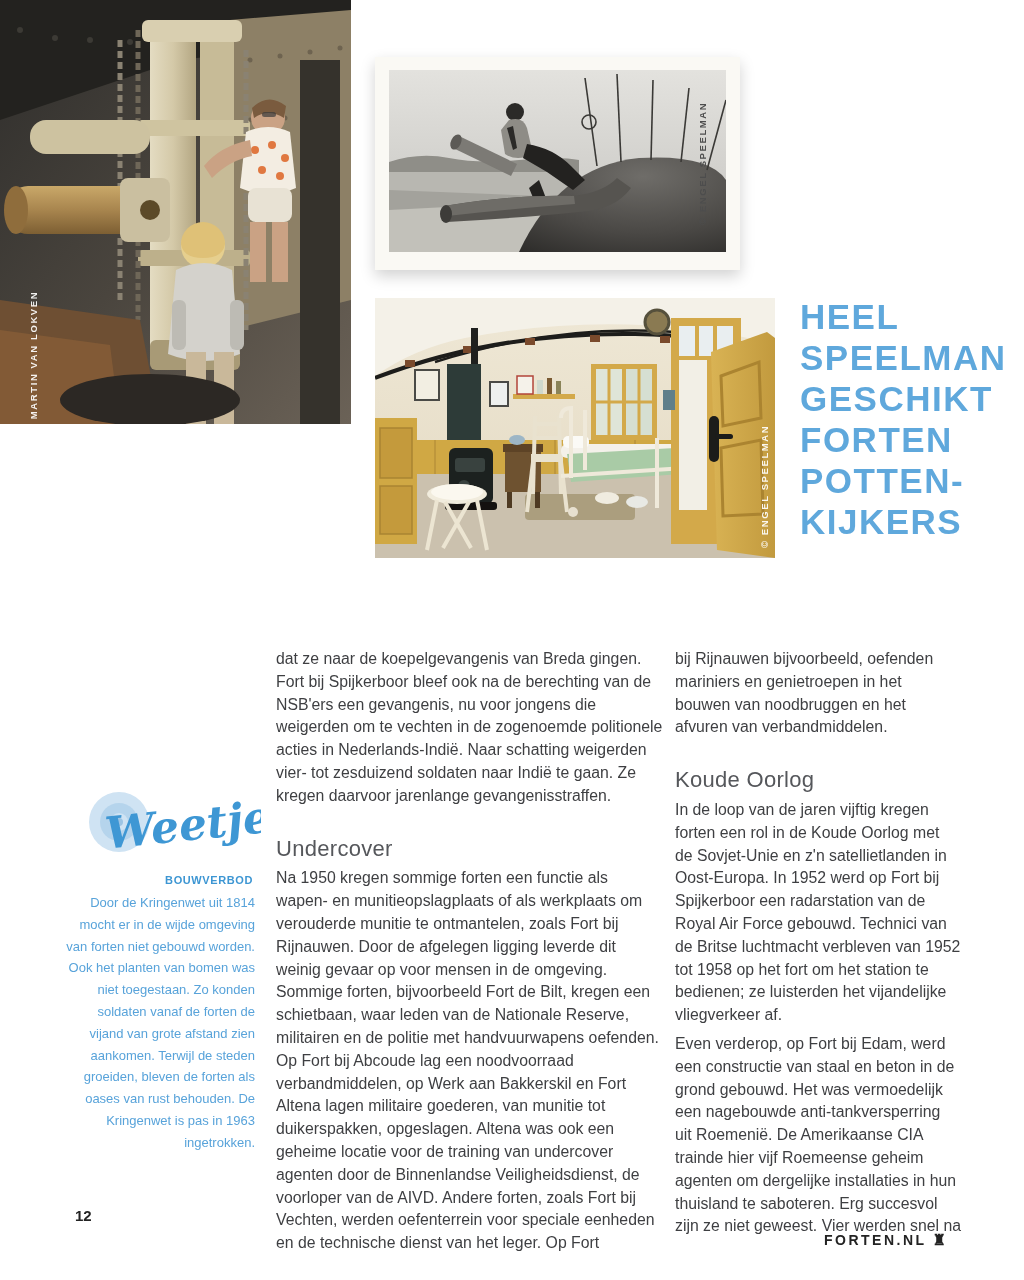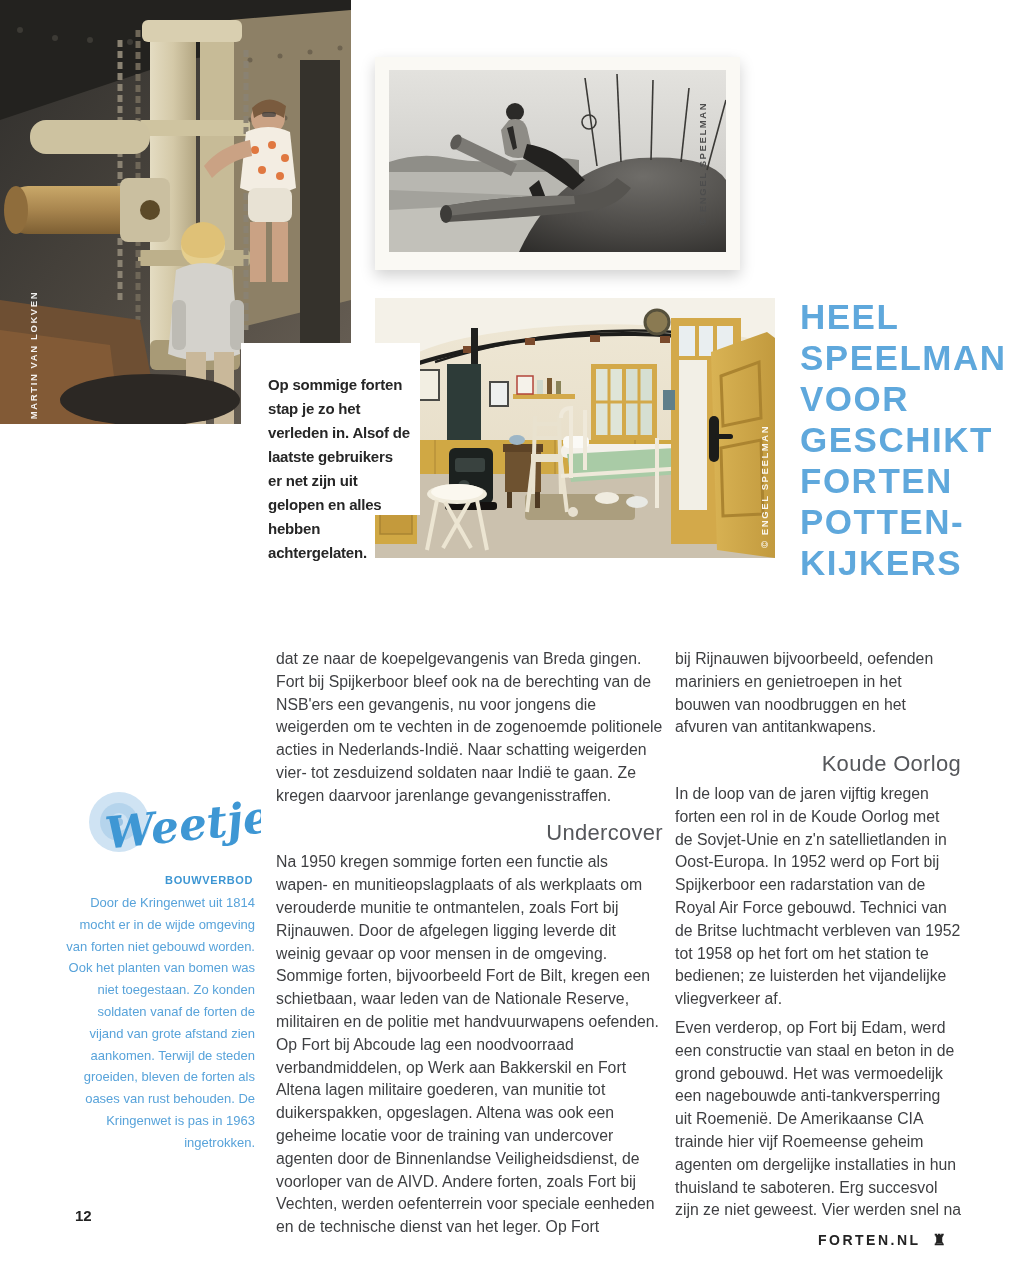--- a/index.html
+++ b/index.html
@@ -35,27 +35,27 @@
   .sidebar { position:absolute; left:63px; top:786px; width:192px; text-align:right; }
   .weetje-logo { display:block; margin-left:auto; margin-right:-6px; }
   .sidebar h3 { font-size:11px; font-weight:bold; color:#3d96d3; letter-spacing:.6px; margin:10px 2px 6px 0; }
   .sidebar p { font-size:13px; line-height:21.8px; color:#58a3da; }
 
   
   .col { position:absolute; top:648px; font-size:15.8px; line-height:22.8px; color:#3e3f42; }
   .col-1 { left:276px; width:387px; }
   .col-2 { left:675px; width:286px; }
   .col h2 { font-size:22px; font-weight:400; color:#55575b; letter-spacing:.3px;
-      margin:14px 0 7px 0;text-align:right; }
+      margin:30px 0 7px 0; }
   .col p + p { margin-top:6px; }
 
   
   .footer-page-num { position:absolute; left:75px; top:1183px; font-size:15px; font-weight:bold; color:#232323;margin-top:24px; }
   .footer-brand { position:absolute; right:78px; top:1231px; font-size:14px; font-weight:bold;
-      letter-spacing:2.5px; color:#232323; display:flex; align-items:center; gap:12px; }
+      letter-spacing:2.5px; color:#232323; display:flex; align-items:center; gap:6px; }
   .rook-icon { font-size:15px; letter-spacing:0; }
 </style>
 </head>
 <body>
 
 <div id="page">
 
   <div class="photo-left">
     <svg width="351" height="424" viewBox="0 0 351 424">
       <defs>
@@ -345,28 +345,24 @@
         <rect x="340" y="136" width="18" height="5" rx="2.5" fill="#1c1c1a"></rect>
       </g>
 
       <circle cx="282" cy="24" r="12" fill="#8a7a52" stroke="#55503c" stroke-width="3"></circle>
 
       <rect x="288" y="92" width="12" height="20" fill="#5f7f8a"></rect>
     </svg>
     <div class="credit light" style="left:384px; top:250px;">© ENGEL SPEELMAN</div>
   </div>
 
-  <div class="caption-box">
-    <p>Op sommige forten stap je zo het verleden in. Alsof de laatste gebruikers er net zijn uit gelopen en alles hebben achtergelaten.</p>
-  </div>
 
   <div class="pull-quote">
     <span>HEEL</span>
     <span>SPEELMAN</span>
-    <span>VOOR</span>
     <span>GESCHIKT</span>
     <span>FORTEN</span>
     <span>POTTEN-</span>
     <span>KIJKERS</span>
   </div>
 
   <aside class="sidebar">
     <svg class="weetje-logo" width="180" height="78" viewBox="0 0 180 78">
       <circle cx="38" cy="36" r="30" fill="#cfe3f3"></circle>
       <circle cx="38" cy="36" r="19" fill="#b5d4ec"></circle>
@@ -378,21 +374,21 @@
     <p>Door de Kringenwet uit 1814 mocht er in de wijde omgeving van forten niet gebouwd worden. Ook het planten van bomen was niet toegestaan. Zo konden soldaten vanaf de forten de vijand van grote afstand zien aankomen. Terwijl de steden groeiden, bleven de forten als oases van rust behouden. De Kringenwet is pas in 1963 ingetrokken.</p>
   </aside>
 
   <div class="col col-1">
     <p>dat ze naar de koepelgevangenis van Breda gingen. Fort bij Spijkerboor bleef ook na de berechting van de NSB'ers een gevangenis, nu voor jongens die weigerden om te vechten in de zogenoemde politionele acties in Nederlands-Indië. Naar schatting weigerden vier- tot zesduizend soldaten naar Indië te gaan. Ze kregen daarvoor jarenlange gevangenisstraffen.</p>
     <h2>Undercover</h2>
     <p>Na 1950 kregen sommige forten een functie als wapen- en munitieopslagplaats of als werkplaats om verouderde munitie te ontmantelen, zoals Fort bij Rijnauwen. Door de afgelegen ligging leverde dit weinig gevaar op voor mensen in de omgeving. Sommige forten, bijvoorbeeld Fort de Bilt, kregen een schietbaan, waar leden van de Nationale Reserve, militairen en de politie met handvuurwapens oefenden. Op Fort bij Abcoude lag een noodvoorraad verbandmiddelen, op Werk aan Bakkerskil en Fort Altena lagen militaire goederen, van munitie tot duikerspakken, opgeslagen. Altena was ook een geheime locatie voor de training van undercover agenten door de Binnenlandse Veiligheidsdienst, de voorloper van de AIVD. Andere forten, zoals Fort bij Vechten, werden oefenterrein voor speciale eenheden en de technische dienst van het leger. Op Fort</p>
   </div>
 
   <div class="col col-2">
-    <p>bij Rijnauwen bijvoorbeeld, oefenden mariniers en genietroepen in het bouwen van noodbruggen en het afvuren van antitankwapens.</p>
+    <p>bij Rijnauwen bijvoorbeeld, oefenden mariniers en genietroepen in het bouwen van noodbruggen en het afvuren van verbandmiddelen.</p>
     <h2>Koude Oorlog</h2>
     <p>In de loop van de jaren vijftig kregen forten een rol in de Koude Oorlog met de Sovjet-Unie en z'n satellietlanden in Oost-Europa. In 1952 werd op Fort bij Spijkerboor een radarstation van de Royal Air Force gebouwd. Technici van de Britse luchtmacht verbleven van 1952 tot 1958 op het fort om het station te bedienen; ze luisterden het vijandelijke vliegverkeer af.</p>
     <p>Even verderop, op Fort bij Edam, werd een constructie van staal en beton in de grond gebouwd. Het was vermoedelijk een nagebouwde anti-tankversperring uit Roemenië. De Amerikaanse CIA trainde hier vijf Roemeense geheim agenten om dergelijke installaties in hun thuisland te saboteren. Erg succesvol zijn ze niet geweest. Vier werden snel na</p>
   </div>
 
   <div class="footer-page-num">12</div>
   <div class="footer-brand">
     <span>FORTEN.NL</span>
     <span class="rook-icon">♜</span>
   </div>

